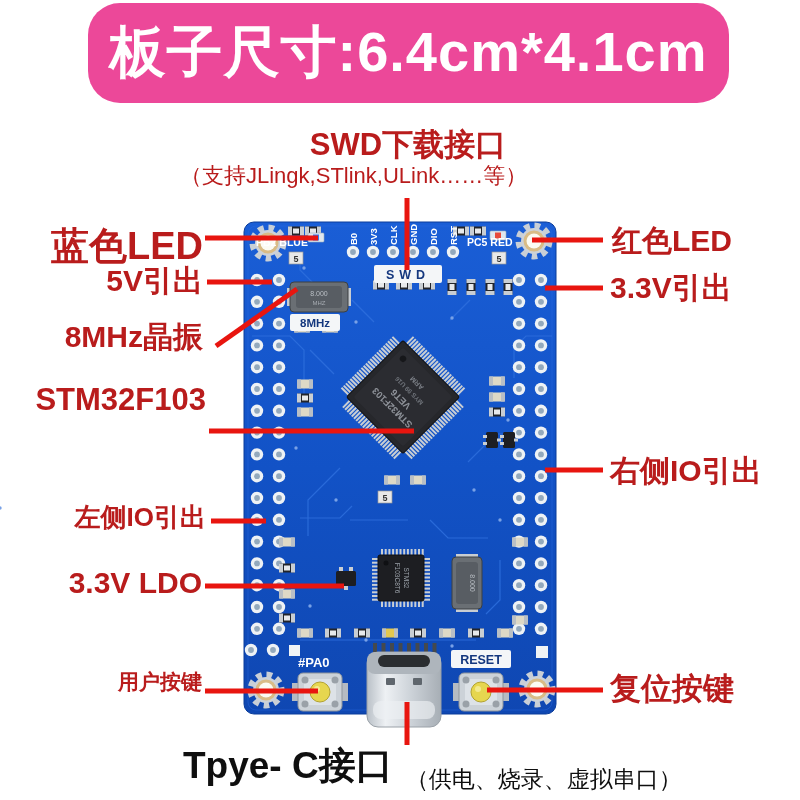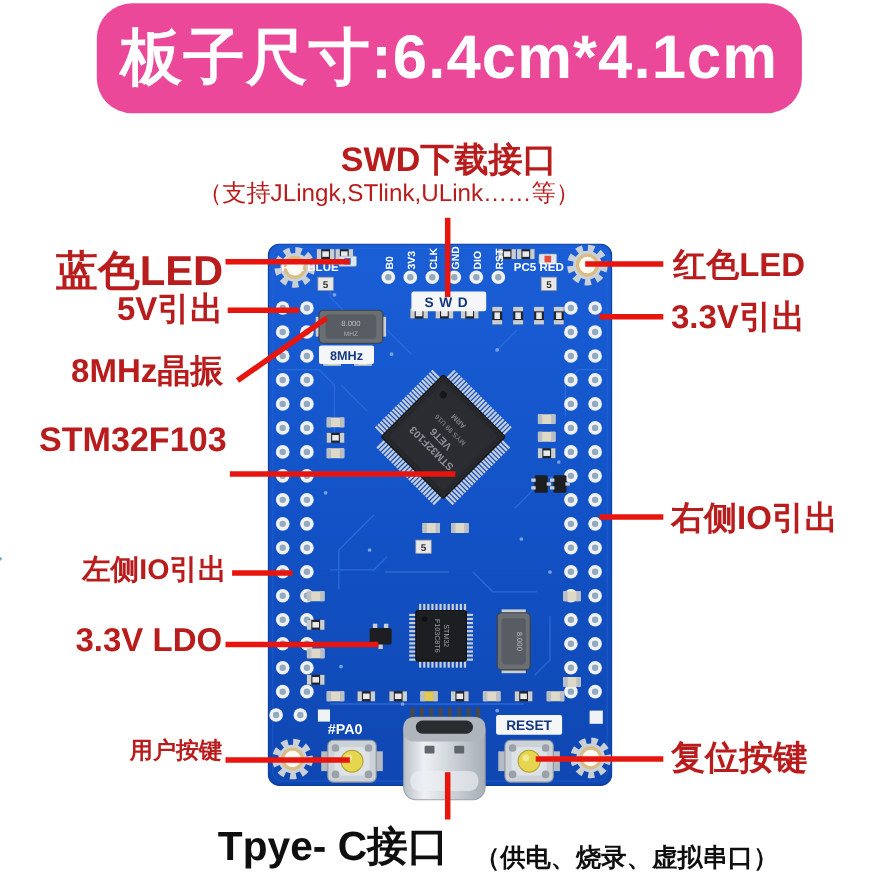--- a/index.html
+++ b/index.html
@@ -15,23 +15,23 @@
   .l-5v{right:597px;top:261px;font-size:30px;}
   .l-8mhz{right:597px;top:317px;font-size:30px;}
   .l-chip{right:594px;top:382px;font-size:31px;text-align:right;line-height:1.15;}
   .l-leftio{right:594px;top:500px;font-size:26px;}
   .l-ldo{right:598px;top:566px;font-size:30px;}
   .l-user{right:598px;top:668px;font-size:21px;}
   .r-red{left:612px;top:221px;font-size:30px;}
   .r-33v{left:610px;top:268px;font-size:30px;}
   .r-rightio{left:610px;top:451px;font-size:30px;}
   .r-reset{left:610px;top:668px;font-size:31px;}
-  .typec-row{position:absolute;left:198px;top:736px;display:flex;align-items:flex-end;gap:24px;}
+  .typec-row{position:absolute;left:183px;top:736px;display:flex;align-items:center;gap:13px;}
   .typec-title{font-size:37px;font-weight:600;color:#0f0f0f;white-space:nowrap;}
-  .typec-sub{font-size:23px;font-weight:700;color:#0f0f0f;white-space:nowrap;margin-top:28px;}
+  .typec-sub{font-size:23px;font-weight:400;color:#0f0f0f;white-space:nowrap;margin-top:28px;}
   svg#scene{position:absolute;left:0;top:0;}
   svg text{font-family:"Liberation Sans","DejaVu Sans",sans-serif;}
 </style>
 </head>
 <body>
 
 <div id="banner">
   <span class="txt">板子尺寸:6.4cm*4.1cm</span>
 </div>
 

